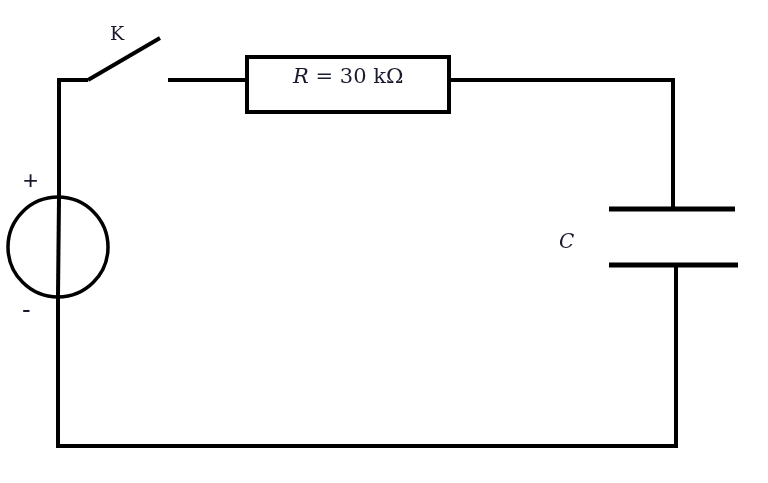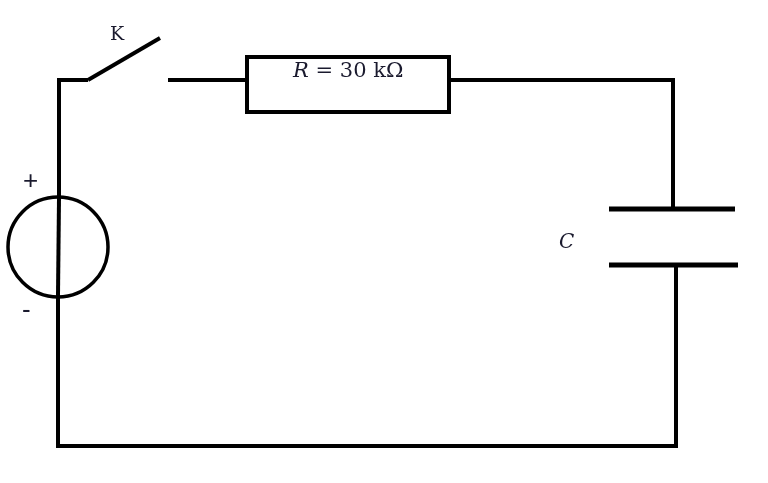--- a/index.html
+++ b/index.html
@@ -1,21 +1,21 @@
 <!DOCTYPE html>
 <html><head>
   <meta charset="utf-8">
   <style>
     html, body { margin: 0; padding: 0; background: #ffffff; }
     .canvas { position: relative; width: 768px; height: 483px; background: #ffffff; overflow: hidden; }
     svg { position: absolute; left: 0; top: 0; }
     .wire { stroke: #000000; stroke-width: 4; fill: none; stroke-linecap: butt; }
     .label { position: absolute; color: #1a1a2e; font-family: "DejaVu Serif", "Liberation Serif", serif; white-space: nowrap; line-height: 1; }
     .lbl-k { left: 110px; top: 24px; font-size: 19px; }
-    .lbl-r { left: 293px; top: 60px; font-size: 21px; }
+    .lbl-r { left: 293px; top: 66px; font-size: 21px; }
     .lbl-r .it { font-style: italic; }
     .lbl-plus { left: 23px; top: 167px; font-size: 26px; font-family: "Liberation Sans", sans-serif; }
     .lbl-minus { left: 22px; top: 296px; font-size: 26px; font-family: "Liberation Sans", sans-serif; }
     .lbl-c { left: 559px; top: 231px; font-size: 20px; font-style: italic; }
   </style>
 </head>
 <body>
 
 <div class="canvas">
   <svg width="768" height="483" viewBox="0 0 768 483">

